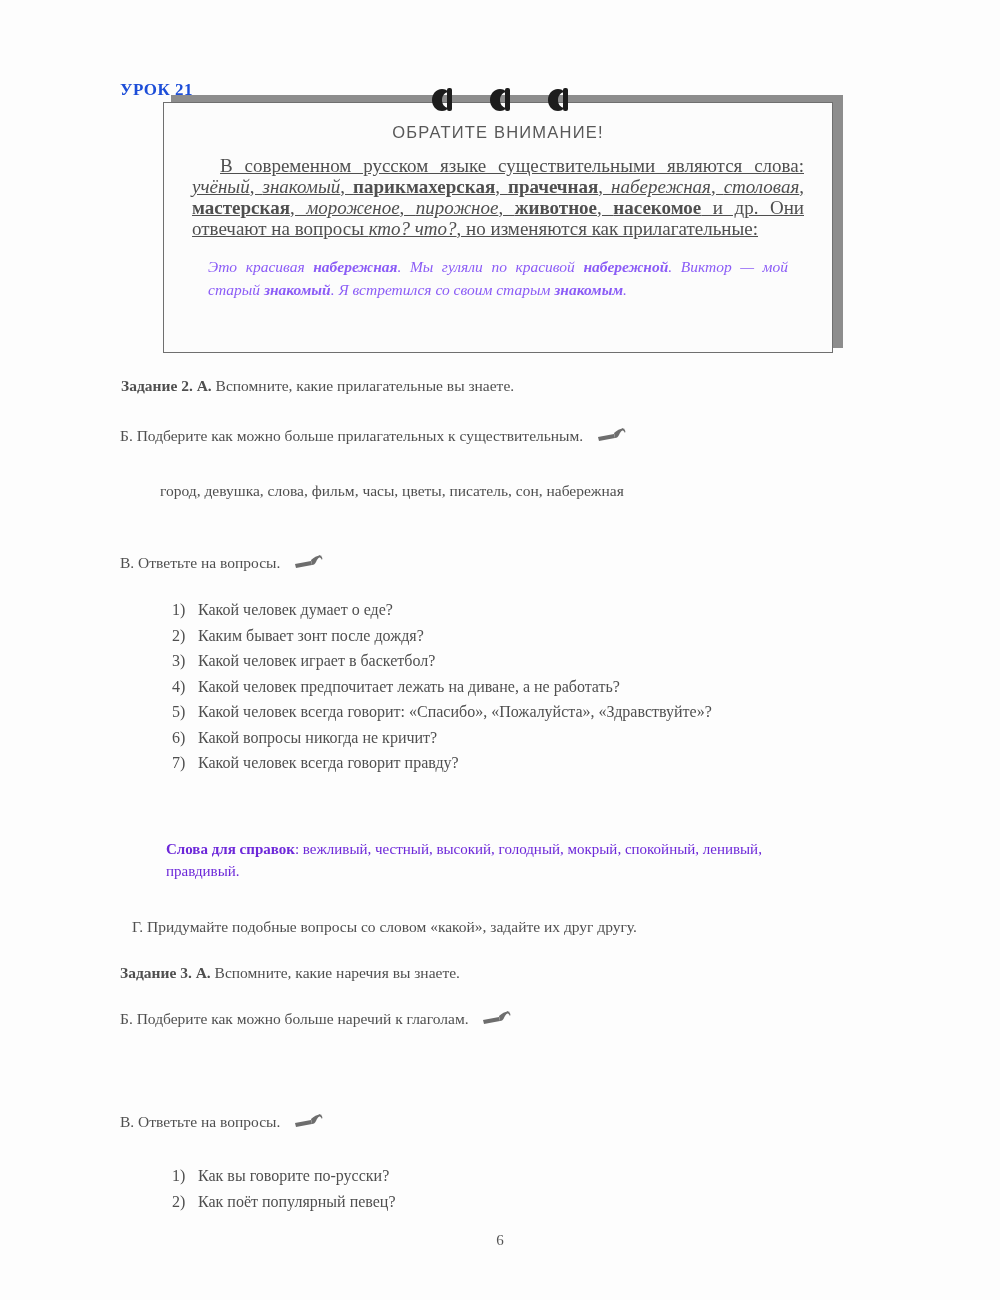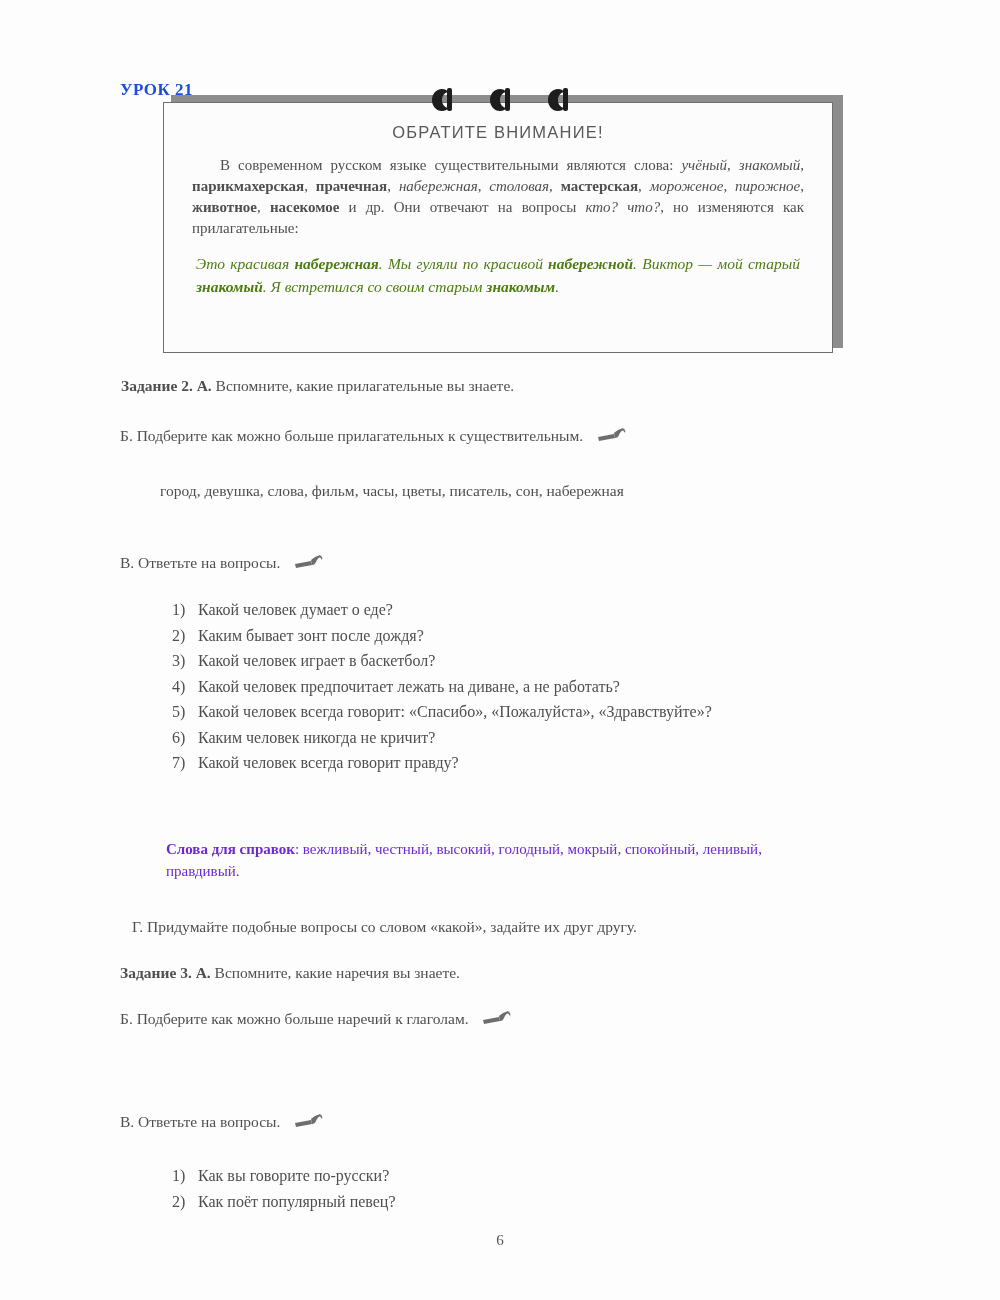--- a/index.html
+++ b/index.html
@@ -68,36 +68,37 @@
   }
   .note-title {
     text-align: center;
     font-size: 16.5px;
     letter-spacing: 1.2px;
     color: #585858;
     margin-bottom: 13px;
     font-family: "Liberation Sans", "DejaVu Sans", sans-serif;
   }
   .note-para {
-    font-size: 15px;
+    font-size: 19px;
     line-height: 21px;
     text-align: justify;
     color: #4f4f4f;
     text-indent: 28px;
     margin: 12px 0 13px 0;
+    text-decoration: underline;
   }
   .note-para b { font-weight: bold; }
   .note-para i { font-style: italic; }
   .note-ex {
     font-size: 15.5px;
     line-height: 23px;
     font-style: italic;
-    color: #4d7c0f;
+    color: #8b5cf6;
     text-align: justify;
-    margin: 4px;
+    margin: 16px;
   }
   .note-ex b { font-weight: bold; font-style: italic; }
 
   
   .spirals {
     position: absolute;
     left: 0;
     top: -18px;
     width: 670px;
     height: 28px;
@@ -244,21 +245,21 @@
       <li>
       <span class="q-num">4)</span>
       <span class="q-text justified">Какой человек предпочитает лежать на диване, а не работать?</span>
     </li>
       <li>
       <span class="q-num">5)</span>
       <span class="q-text justified">Какой человек всегда говорит: «Спасибо», «Пожалуйста», «Здравствуйте»?</span>
     </li>
       <li>
       <span class="q-num">6)</span>
-      <span class="q-text justified">Каким человек никогда не кричит?</span>
+      <span class="q-text justified">Какой вопросы никогда не кричит?</span>
     </li>
       <li>
       <span class="q-num">7)</span>
       <span class="q-text justified">Какой человек всегда говорит правду?</span>
     </li>
     </ul>
 
   <div class="hint-block" style="left:166px; top:838px; width:622px;"><b>Слова для справок</b>: вежливый, честный, высокий, голодный, мокрый, спокойный, ленивый, правдивый.</div>
 
   <div class="para" style="left:132px; top:915px;">Г. Придумайте подобные вопросы со словом «какой», задайте их друг другу.</div>

